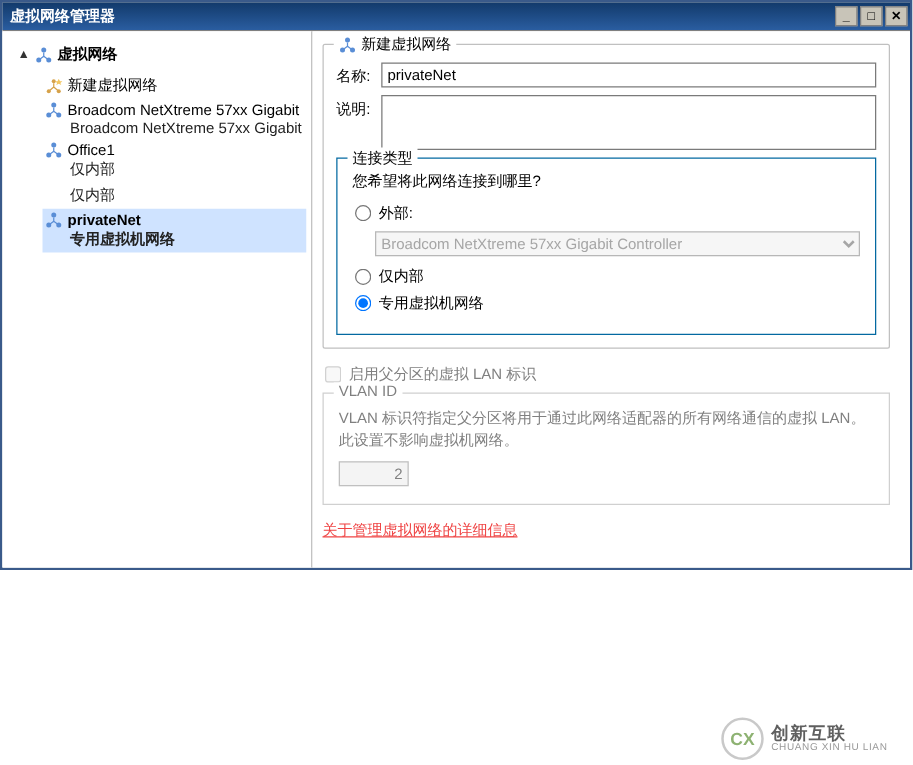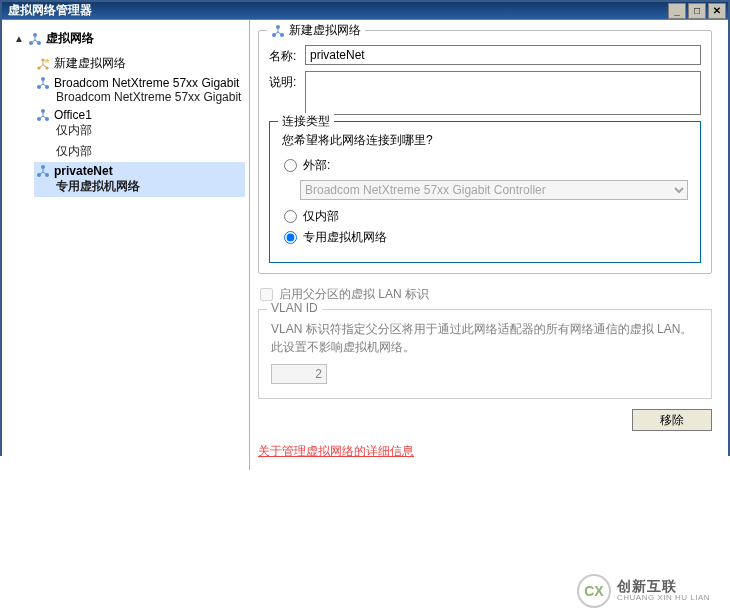--- a/index.html
+++ b/index.html
@@ -423,23 +423,20 @@
         <input type="checkbox" disabled="" style="">
         <span>启用父分区的虚拟 LAN 标识</span>
       </label>
 
       <div class="vlan-group">
         <div class="legend3">VLAN ID</div>
         <div class="vlan-desc">VLAN 标识符指定父分区将用于通过此网络适配器的所有网络通信的虚拟 LAN。此设置不影响虚拟机网络。</div>
         <input class="vlan-id-input" type="text" disabled="" value="2" style="">
       </div>
 
-      <div class="remove-row">
-        <button class="btn">移除</button>
-      </div>
 
       <a class="link">关于管理虚拟网络的详细信息</a>
     </div>
 
   </div>
 </div>
 
 <div class="watermark">
   <div class="cx">CX</div>
   <div class="txt">

